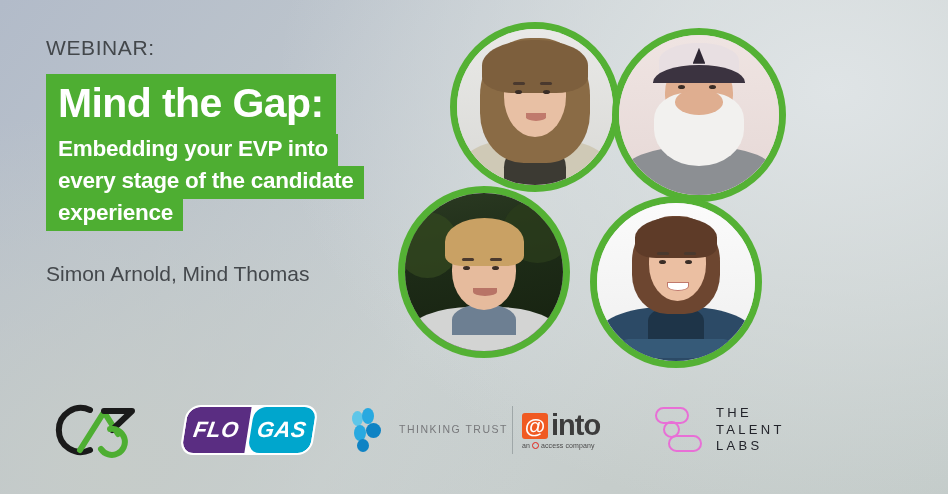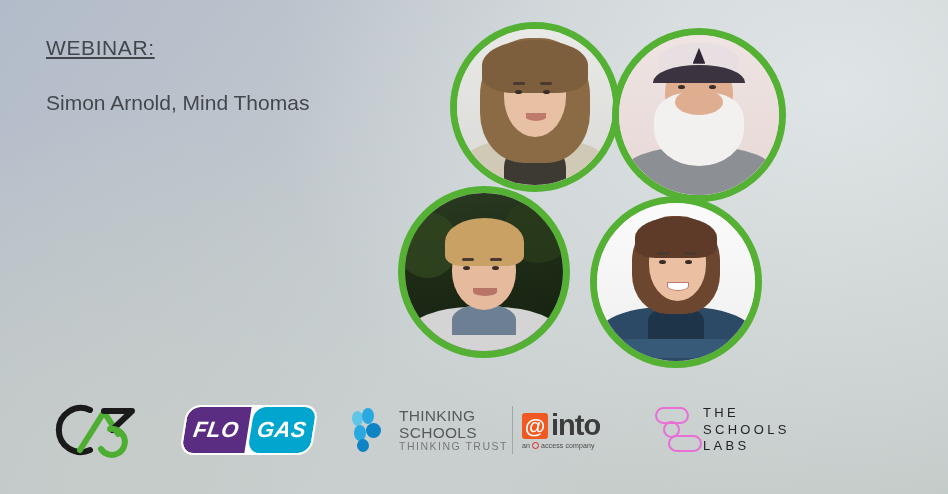--- a/index.html
+++ b/index.html
@@ -26,21 +26,20 @@
     position:absolute;
     left:46px; top:36px;
     width:400px;
   }
   #webinar-label {
     font-size:21px;
     letter-spacing:.6px;
     color:#43474b;
     font-weight:400;
     margin-bottom:14px;
-    text-decoration:underline;
   }
 
   .hl-wrap { display:block; }
   .hl-line {
     display:table;
     background:#4eae32;
     color:#ffffff;
     font-weight:bold;
     padding:3px 10px 5px 10px;
     line-height:1.02;
@@ -142,34 +141,40 @@
   #eploy-at {
     width:26px; height:26px; background:#f05a22; border-radius:3px;
     color:#fff; font-size:21px; font-weight:bold;
     display:flex; align-items:center; justify-content:center; line-height:1;
   }
   #eploy-word { font-size:29px; font-weight:bold; color:#3c3c3c; letter-spacing:-1px; line-height:1; }
   #eploy-tag { display:flex; align-items:center; gap:2px; margin-top:2px; font-size:7px; color:#4a4a4a; letter-spacing:.1px; }
   #eploy-tag-dot { width:7px; height:7px; border-radius:50%; border:1.6px solid #e2231a; display:inline-block; }
 
   
-  #logo-talentlabs { left:655px; width:170px; }
+  #logo-talentlabs { left:655px; width:170px; gap:13px; }
   #tl-mark { position:relative; width:48px; height:50px; flex:none; }
   #tl-mark i { position:absolute; border:2px solid #e86fd6; border-radius:999px; display:block; }
   #tl-text { display:flex; flex-direction:column; line-height:1.26; color:#23242b; font-size:13px; letter-spacing:3.3px; font-weight:500; }
 </style>
 </head>
 <body>
 
 <div id="banner">
 
   <div id="text-col">
 
     <div id="webinar-label">WEBINAR:</div>
 
+    <div class="hl-wrap">
+      <div id="title-main" class="hl-line">Mind the Gap:</div>
+      <div class="sub-line hl-line">Embedding your EVP into</div>
+      <div class="sub-line hl-line">every stage of the candidate</div>
+      <div class="sub-line hl-line">experience</div>
+    </div>
 
     <div id="presenters">
       <div>Simon Arnold, Mind Thomas</div>
     </div>
   </div>
 
   <div id="portrait-sonia" class="portrait">
     <div class="photo bg-plain">
       <div class="body" style="left:4%;  top:70%;  width:92%; height:40%; background:#cfc9b6;"></div>
       <div class="body" style="left:30%; top:72%;  width:40%; height:34%; background:#3c3a33; border-radius:50% 50% 0 0;"></div>
@@ -254,21 +259,20 @@
 
     <div id="logo-tsat" class="logo">
       <div id="tsat-dots">
         <i style="left:0px;  top:3px;  width:11px; height:15px; background:#5fc6e8;"></i>
         <i style="left:10px; top:0px;  width:12px; height:16px; background:#29a9e0;"></i>
         <i style="left:2px;  top:17px; width:12px; height:16px; background:#29a9e0;"></i>
         <i style="left:14px; top:15px; width:15px; height:15px; background:#0f83c4;"></i>
         <i style="left:5px;  top:31px; width:12px; height:13px; background:#0f83c4;"></i>
       </div>
       <div id="tsat-text">
-        <span id="tsat-line1">THINKING SCHOOLS</span>
         <span id="tsat-line2">THINKING TRUST</span>
       </div>
     </div>
 
     <div id="logo-divider" class="logo"></div>
 
     <div id="logo-eploy" class="logo">
       <div id="eploy-mark">
         <div id="eploy-row">
           <span id="eploy-at">@</span>
@@ -283,19 +287,19 @@
     </div>
 
     <div id="logo-talentlabs" class="logo">
       <div id="tl-mark">
         <i style="left:0px;  top:2px;  width:34px; height:17px;"></i>
         <i style="left:8px;  top:16px; width:17px; height:17px;"></i>
         <i style="left:13px; top:30px; width:34px; height:17px;"></i>
       </div>
       <div id="tl-text">
         <span>THE</span>
-        <span>SCHOOLS</span>
+        <span>TALENT</span>
         <span>LABS</span>
       </div>
     </div>
 
   </div>
 </div>
 
 </body></html>

